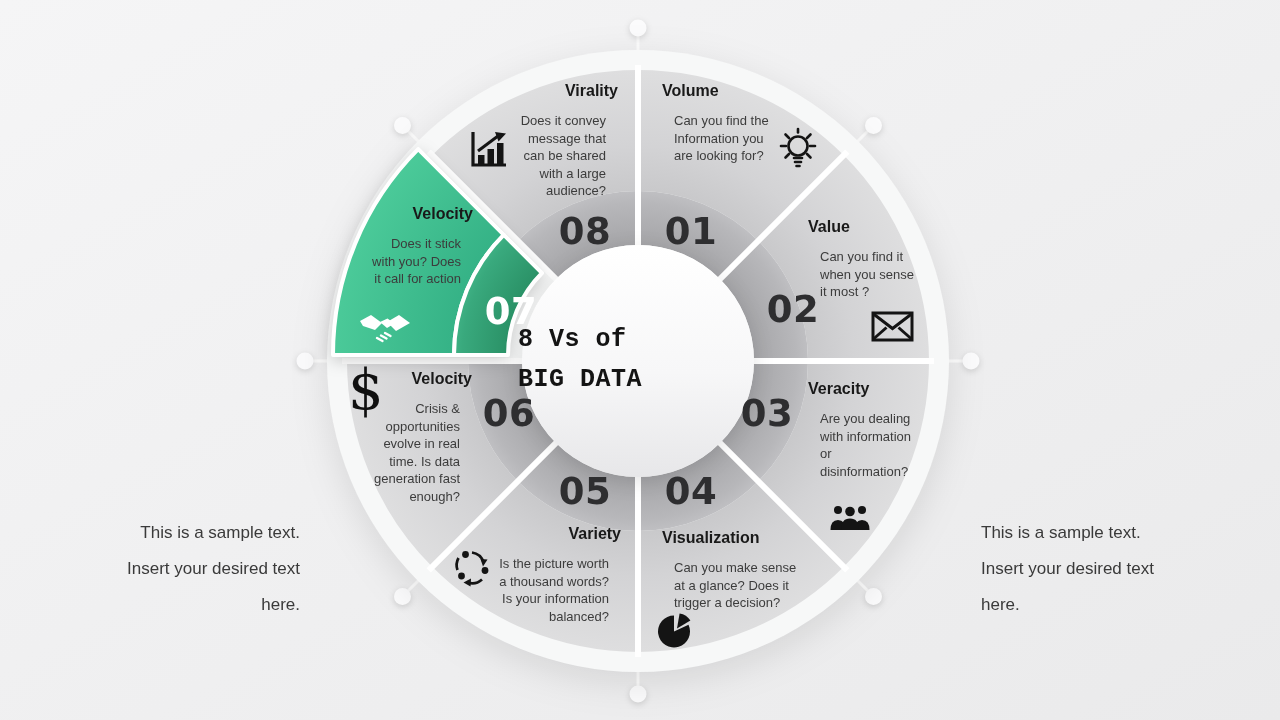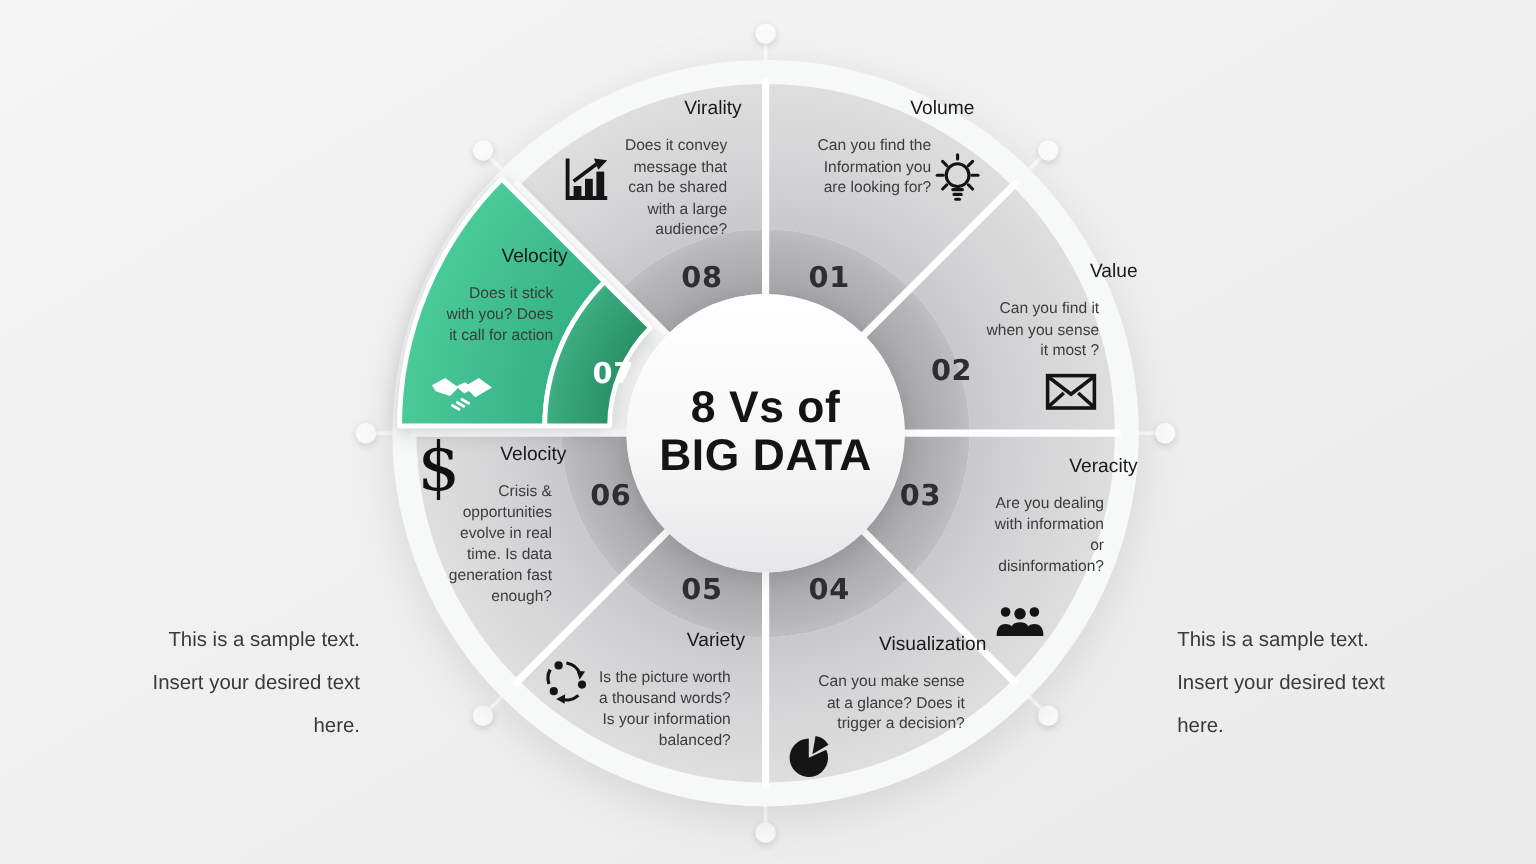--- a/index.html
+++ b/index.html
@@ -6,28 +6,28 @@
   .stage{position:relative;width:1280px;height:720px;overflow:hidden;
     background:linear-gradient(150deg,#f5f5f6 0%,#efeff0 55%,#eaeaeb 100%);
     font-family:"Liberation Sans",sans-serif;}
   #wheel{position:absolute;left:0;top:0;}
   .soft{filter:drop-shadow(0 10px 18px rgba(0,0,0,.10));}
   .soft2{filter:drop-shadow(0 5px 10px rgba(0,0,0,.10));}
   .softg{filter:drop-shadow(0 4px 8px rgba(0,0,0,.18));}
   .dot{filter:drop-shadow(0 2px 3px rgba(0,0,0,.14));}
 
   .num{position:absolute;transform:translate(-50%,-50%);
-    font-family:"DejaVu Sans",sans-serif;font-weight:800;font-size:24px;
+    font-family:"DejaVu Sans",sans-serif;font-weight:800;font-size:37px;
     letter-spacing:.5px;color:#2e2e30;}
   .n01{left:691px;top:231px}.n02{left:793px;top:309px}.n03{left:767px;top:413px}
   .n04{left:691px;top:491px}.n05{left:585px;top:491px}.n06{left:509px;top:413px}
   .n07{left:511px;top:311px;color:#ffffff}.n08{left:585px;top:231px}
 
-  .seg{position:absolute;text-align:right;}
-  .seg h3{margin:0 0 5px 0;font-size:16px;font-weight:400;color:#191919;}
+  .seg{position:absolute;}
+  .seg h3{margin:0 0 5px 0;font-size:16px;font-weight:700;color:#191919;}
   .seg p{margin:12px;font-size:13px;line-height:17.5px;color:#3c3c3c;}
   .ra{text-align:right;}
   .ra p{margin-left:auto;}
   .seg-volume{left:662px;top:82px;width:150px}.seg-volume p{width:102px}
   .seg-value{left:808px;top:218px;width:140px}.seg-value p{width:96px}
   .seg-veracity{left:808px;top:380px;width:140px}.seg-veracity p{width:100px}
   .seg-visualization{left:662px;top:529px;width:160px}.seg-visualization p{width:130px}
   .seg-variety{right:659px;top:525px;width:150px}.seg-variety p{width:112px}
   .seg-velocity{right:808px;top:370px;width:140px}.seg-velocity p{width:100px}
   .seg-viscosity{right:807px;top:205px;width:140px}.seg-viscosity p{width:92px}
@@ -37,22 +37,22 @@
   .icon-barchart{left:469px;top:130px}
   .icon-bulb{left:777px;top:126px}
   .icon-envelope{left:871px;top:311px}
   .icon-people{left:829px;top:502px}
   .icon-pie{left:657px;top:613px}
   .icon-cycle{left:452px;top:548px}
   .icon-dollar{left:348px;top:362px;font-family:"DejaVu Serif",serif;
     font-size:56px;line-height:1;font-weight:400;color:#101010;}
   .icon-handshake{left:360px;top:309px}
 
-  .title{position:absolute;left:518px;top:320px;width:240px;text-align:center;
-    font-family:Liberation Sans, sans-serif;font-weight:700;font-size:37px;
+  .title{position:absolute;left:518px;top:320px;width:240px;text-align:left;
+    font-family:Liberation Mono, monospace;font-weight:700;font-size:25px;
     line-height:40px;color:#141414;letter-spacing:.5px;}
 
   .sample{position:absolute;top:515px;font-size:17px;line-height:36px;color:#3a3a3a;}
   .sample-left{right:980px;width:186px;text-align:right;}
   .sample-right{left:981px;width:186px;text-align:left;}
 </style>
 </head>
 <body>
 
 <div class="stage">

